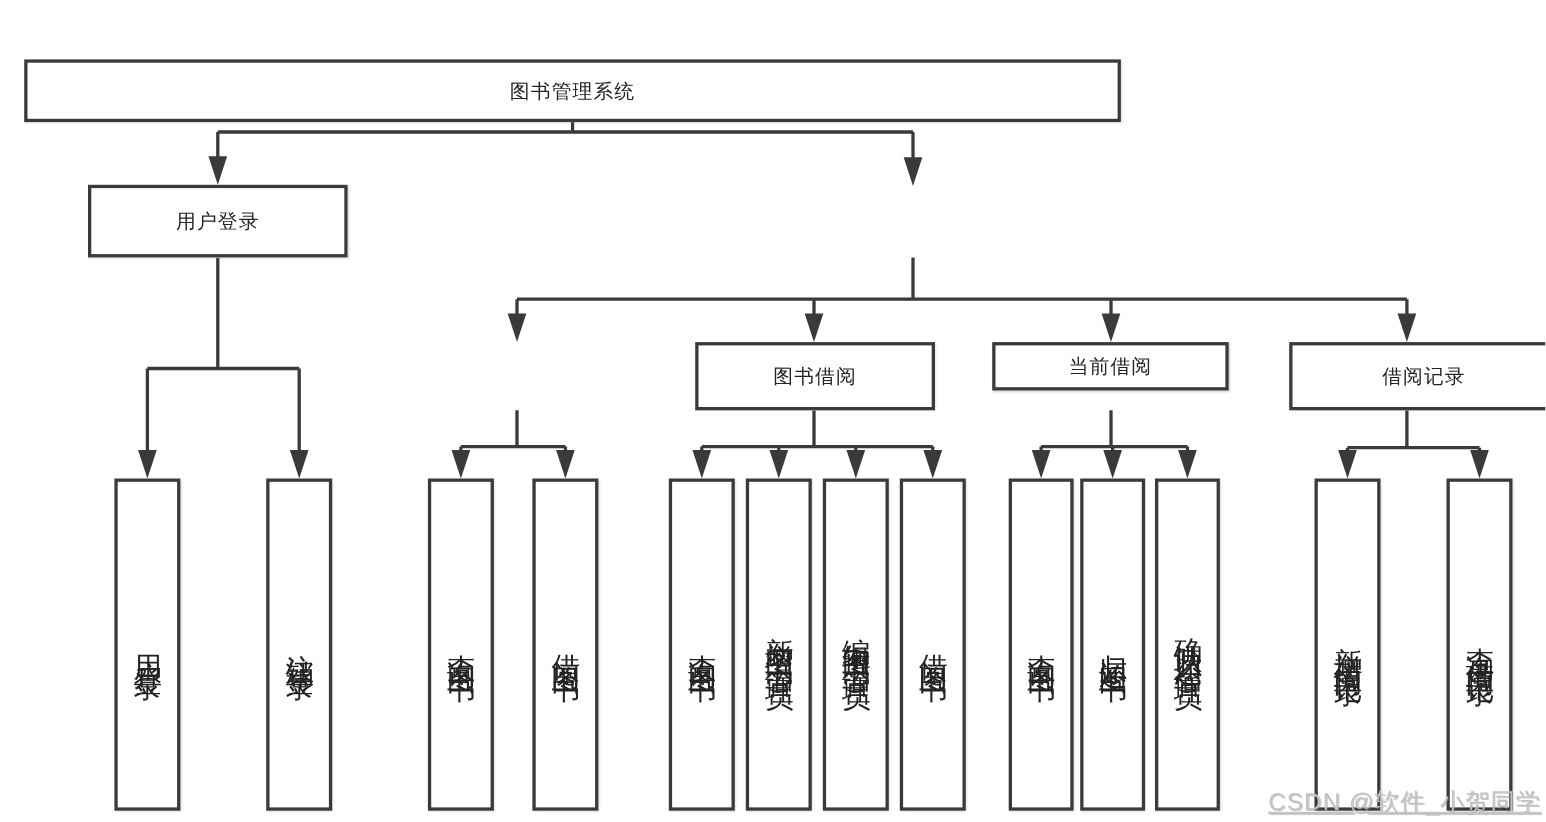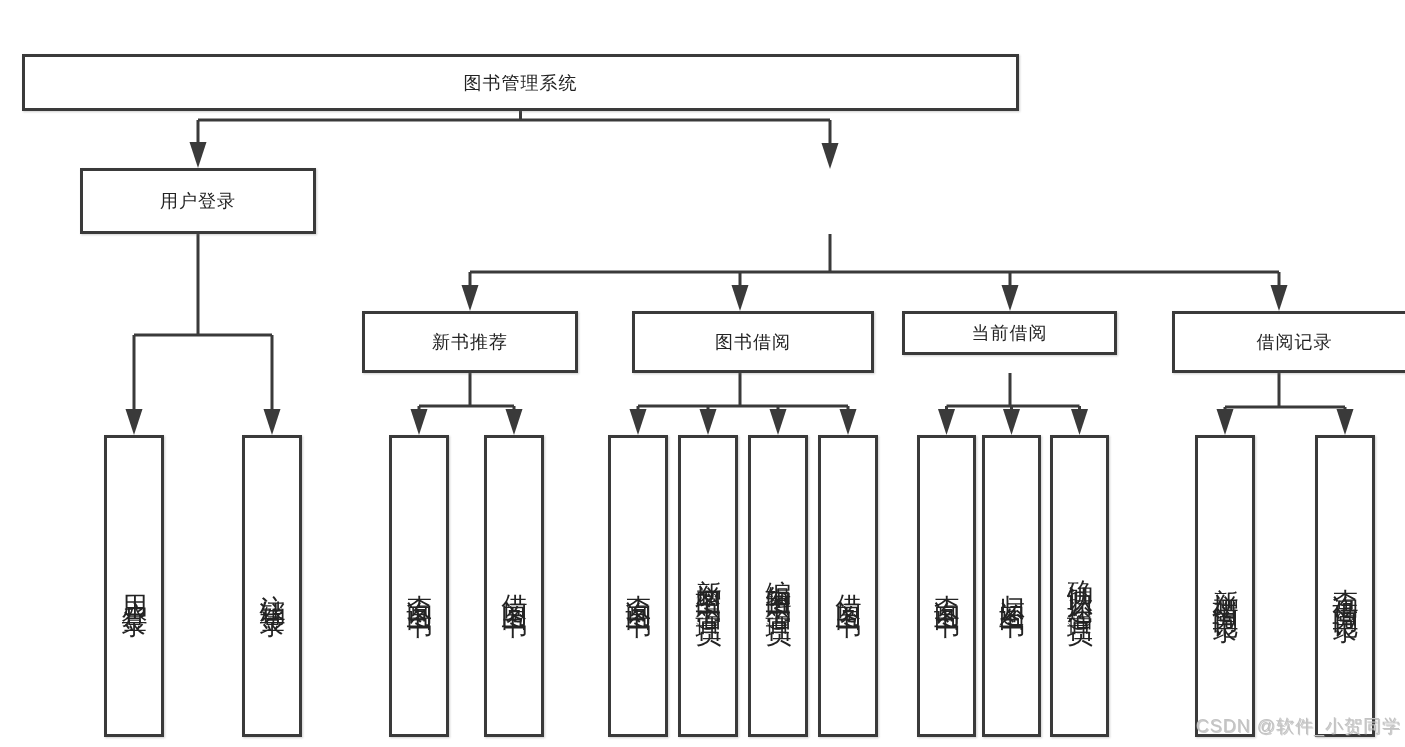--- a/index.html
+++ b/index.html
@@ -43,21 +43,21 @@
     font-size: 26px;
     line-height: 1.15;
     letter-spacing: 6px;
     white-space: nowrap;
   }
   
   #node-root            { left: 22px;   top: 10px;  width: 997px; height: 57px; margin-top: 44px; }
   #node-user-login      { left: 80px;   top: 168px; width: 236px; height: 66px; }
   #node-book-management { left: 712px;  top: 169px; width: 236px; height: 65px; }
   #node-new-books       { left: 362px;  top: 311px; width: 216px; height: 62px; }
-  #node-book-borrow     { left: 632px;  top: 311px; width: 242px; height: 62px; }
+  #node-book-borrow     { left: 632px;  top: 311px; width: 218px; height: 62px; }
   #node-current-borrow  { left: 902px;  top: 311px; width: 215px; height: 44px; }
   #node-borrow-records  { left: 1172px; top: 311px; width: 245px; height: 62px; }
 
   .leaf { top: 435px; height: 302px; }
   #leaf-user-login      { left: 104px;  width: 60px; }
   #leaf-logout          { left: 242px;  width: 60px; }
   #leaf-nb-query        { left: 389px;  width: 60px; }
   #leaf-nb-borrow       { left: 484px;  width: 60px; }
   #leaf-bb-query        { left: 608px;  width: 60px; }
   #leaf-bb-add          { left: 678px;  width: 60px; }
@@ -66,26 +66,27 @@
   #leaf-cb-query        { left: 917px;  width: 59px; }
   #leaf-cb-return       { left: 982px;  width: 59px; }
   #leaf-cb-confirm      { left: 1050px; width: 59px; }
   #leaf-br-add          { left: 1195px; width: 60px; }
   #leaf-br-query        { left: 1315px; width: 60px; }
 
   #watermark {
     position: absolute;
     right: 4px;
     top: 714px;
-    font-size: 18px;
+    font-size: 22px;
     color: #c3c3c3;
     text-shadow: 1px 1px 0 rgba(140,140,140,0.45);
     letter-spacing: 1px;
     z-index: 5;
     white-space: nowrap;
+    text-decoration: underline;
   }
 </style>
 </head>
 <body>
 
 <div id="canvas">
 
   <svg id="wires" viewBox="0 0 1405 747" xmlns="http://www.w3.org/2000/svg">
     <g stroke="#3a3a3a" stroke-width="3" fill="none">
       <path d="M520.5 67 V120 M198 120 H830 M198 120 V150 M830 120 V151"></path>
@@ -120,23 +121,20 @@
   </svg>
 
   <div class="node h-node" id="node-root">
     <span class="label">图书管理系统</span>
   </div>
 
   <div class="node h-node" id="node-user-login">
     <span class="label">用户登录</span>
   </div>
 
-  <div class="node h-node" id="node-new-books">
-    <span class="label">新书推荐</span>
-  </div>
   <div class="node h-node" id="node-book-borrow">
     <span class="label">图书借阅</span>
   </div>
   <div class="node h-node" id="node-current-borrow">
     <span class="label">当前借阅</span>
   </div>
   <div class="node h-node" id="node-borrow-records">
     <span class="label">借阅记录</span>
   </div>
 

